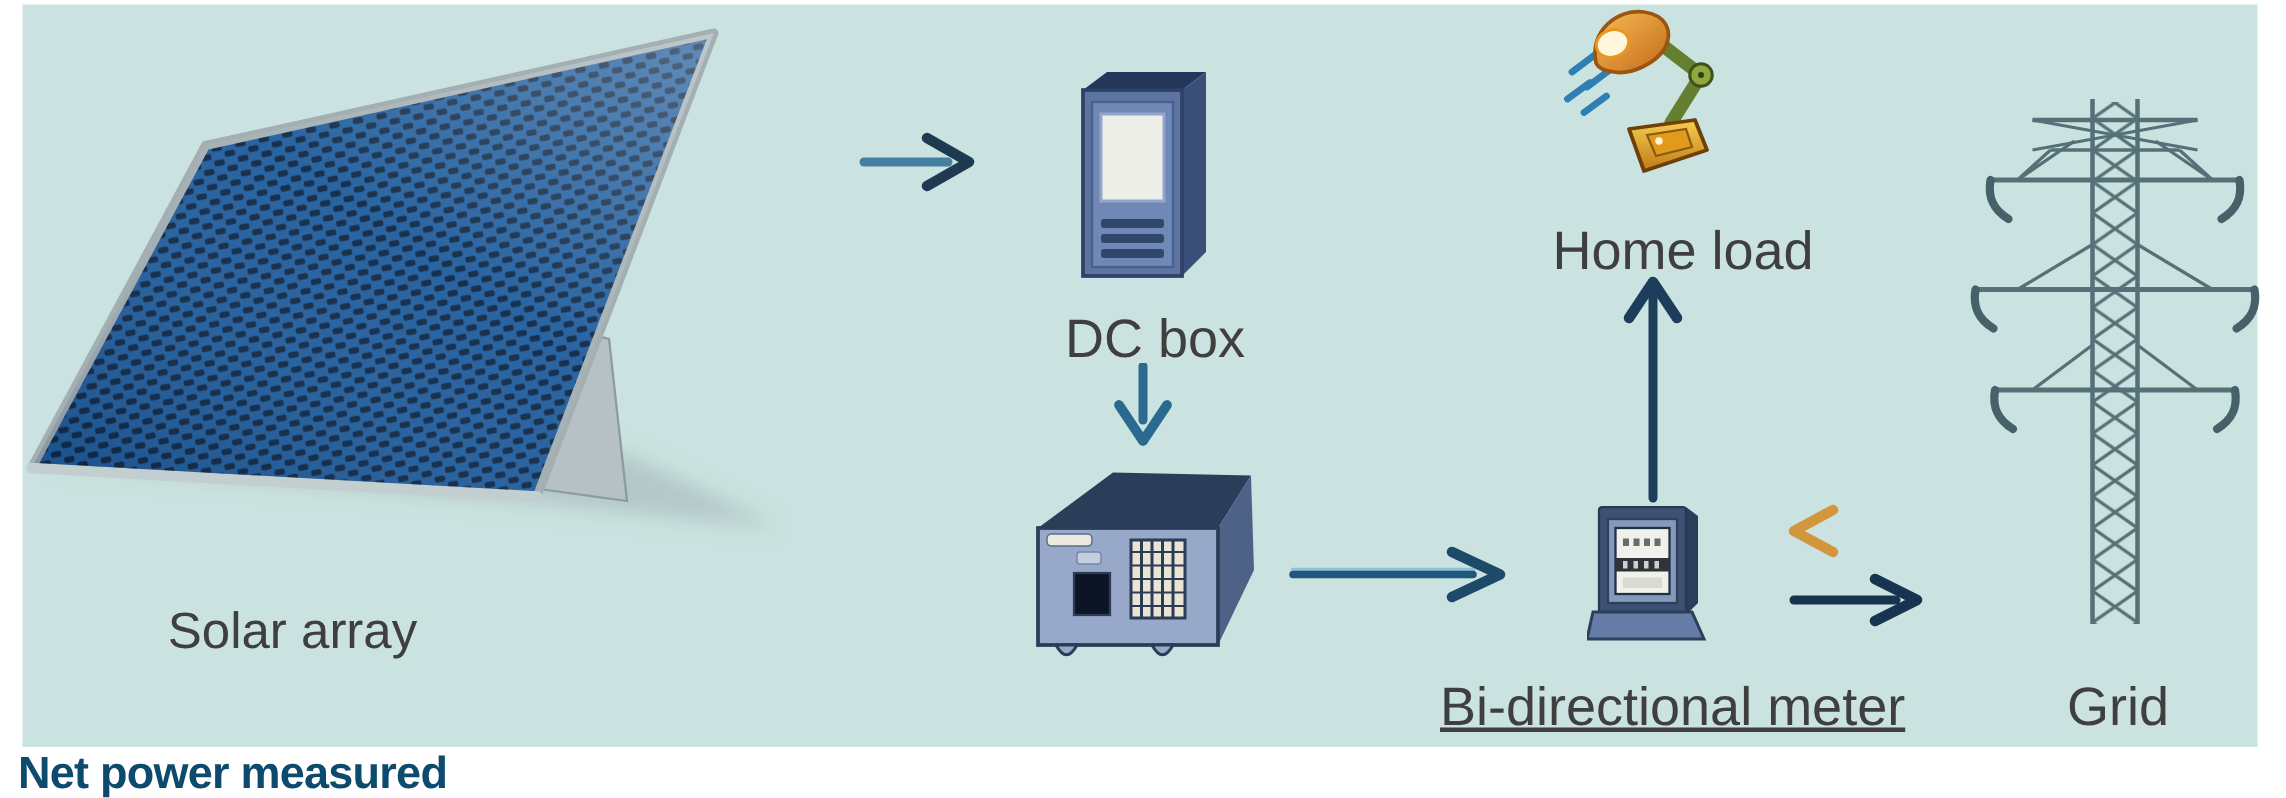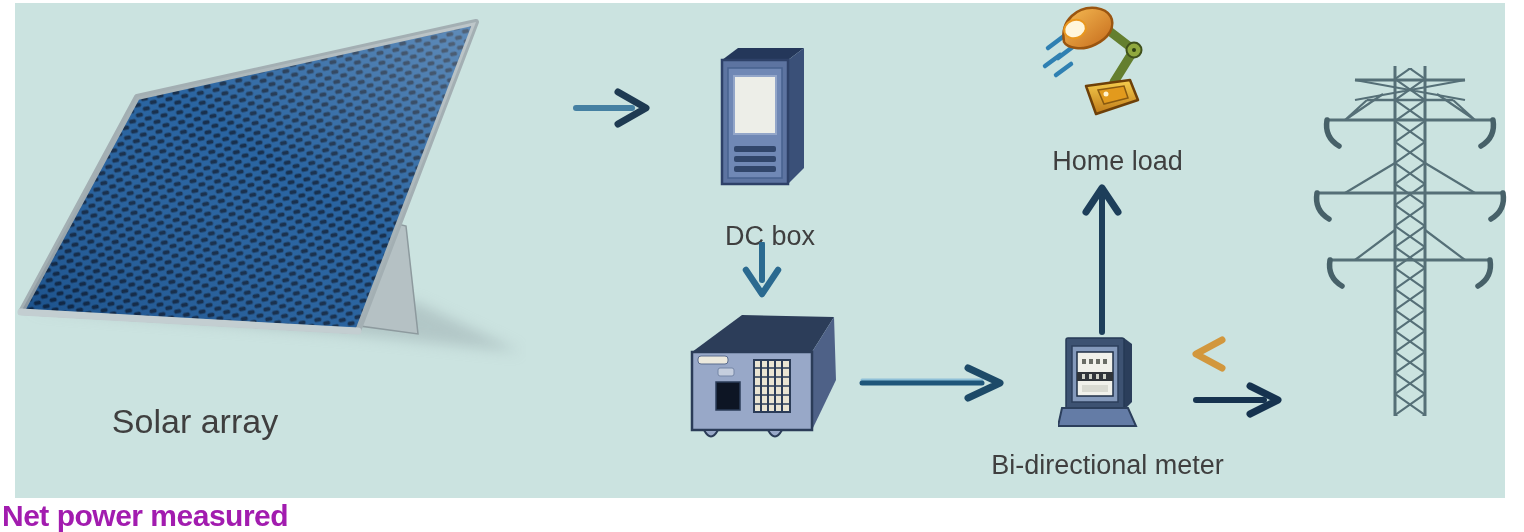--- a/index.html
+++ b/index.html
@@ -3,25 +3,25 @@
 <meta charset="utf-8">
 <style>
   html,body{margin:0;padding:0;background:#ffffff;}
   .canvas{
     position:relative;width:1524px;height:532px;background:#ffffff;
     font-family:"Liberation Sans",sans-serif;overflow:hidden;
   }
   .board{position:absolute;left:15px;top:3px;width:1490px;height:495px;background:#cbe3e0;}
   .abs{position:absolute;}
   .label{
-    position:absolute;color:#3f3f3f;font-size:27px;line-height:1.1;
+    position:absolute;color:#3f3f3f;font-size:36px;line-height:1.1;
     text-align:center;white-space:nowrap;
   }
   .caption{
-    position:absolute;left:2px;top:499px;color:#a21caf;font-size:30px;
+    position:absolute;left:12px;top:499px;color:#0c4a6e;font-size:30px;
     font-weight:bold;white-space:nowrap;letter-spacing:-0.5px;
   }
 </style>
 </head>
 <body>
 
 <div class="canvas">
 
   <div class="board"></div>
 
@@ -57,21 +57,21 @@
   <svg class="abs" style="left:714px;top:42px;" width="100" height="150" viewBox="0 0 100 150">
     <polygon points="8,18 24,6 90,6 74,18" fill="#24375a"></polygon>
     <polygon points="74,18 90,6 90,126 74,142" fill="#3a5078"></polygon>
     <rect x="8" y="18" width="66" height="124" fill="#5d74a1" stroke="#2e4168" stroke-width="2.5"></rect>
     <rect x="14" y="26" width="54" height="110" fill="#7088b5" stroke="#47618f" stroke-width="1.5"></rect>
     <rect x="20" y="34" width="42" height="58" fill="#edeee8" stroke="#93a6c9" stroke-width="2"></rect>
     <rect x="20" y="104" width="42" height="6" rx="2" fill="#31466b"></rect>
     <rect x="20" y="114" width="42" height="6" rx="2" fill="#31466b"></rect>
     <rect x="20" y="124" width="42" height="6" rx="2" fill="#31466b"></rect>
   </svg>
-  <div class="label" style="left:700px;top:222px;width:140px;">DC box</div>
+  <div class="label" style="left:700px;top:206px;width:140px;">DC box</div>
 
   <svg class="abs" style="left:740px;top:242px;" width="44" height="62" viewBox="0 0 44 62">
     <line x1="22" y1="2" x2="22" y2="38" stroke="#2b6a90" stroke-width="6" stroke-linecap="round"></line>
     <polyline points="6,28 22,52 38,28" fill="none" stroke="#2b6a90" stroke-width="6.5" stroke-linecap="round" stroke-linejoin="round"></polyline>
   </svg>
 
   <svg class="abs" style="left:684px;top:308px;" width="160" height="140" viewBox="0 0 160 140">
     <polygon points="8,44 58,7 150,9 128,44" fill="#2c3d59"></polygon>
     <polygon points="128,44 150,9 152,72 128,122" fill="#4e6187"></polygon>
     <rect x="8" y="44" width="120" height="78" fill="#98a8c8" stroke="#2b3c58" stroke-width="2.5"></rect>
@@ -101,21 +101,21 @@
     <rect x="38" y="25" width="4" height="5" fill="#6a6d66"></rect>
       <rect x="45" y="25" width="4" height="5" fill="#6a6d66"></rect>
     <rect x="19" y="38" width="36" height="9" fill="#30343a"></rect>
     <rect x="24" y="40" width="3" height="5" fill="#cfd2c9"></rect>
       <rect x="31" y="40" width="3" height="5" fill="#cfd2c9"></rect>
     <rect x="38" y="40" width="3" height="5" fill="#cfd2c9"></rect>
       <rect x="45" y="40" width="3" height="5" fill="#cfd2c9"></rect>
     <rect x="24" y="51" width="26" height="7" fill="#d9dad2"></rect>
     <polygon points="4,74 70,74 78,92 0,92" fill="#647ca6" stroke="#2c3f5c" stroke-width="2"></polygon>
   </svg>
-  <div class="label" style="left:960px;top:451px;width:295px;">Bi-directional meter</div>
+  <div class="label" style="left:960px;top:451px;width:295px;text-decoration:underline;">Bi-directional meter</div>
 
   <svg class="abs" style="left:1082px;top:184px;" width="40" height="152" viewBox="0 0 40 152">
     <line x1="20" y1="148" x2="20" y2="10" stroke="#1d3e5a" stroke-width="6" stroke-linecap="round"></line>
     <polyline points="4,28 20,4 36,28" fill="none" stroke="#1d3e5a" stroke-width="7" stroke-linecap="round" stroke-linejoin="round"></polyline>
   </svg>
 
   <svg class="abs" style="left:1038px;top:0px;" width="155" height="122" viewBox="0 0 155 122">
     <defs>
       <linearGradient id="lampGrad" x1="0" y1="0" x2="1" y2="1">
         <stop offset="0" stop-color="#f7bd55"></stop>
@@ -182,16 +182,17 @@
       <g stroke="#3c565f" stroke-width="5.5" stroke-linecap="round">
         <path d="M22,62 C20,74 24,82 34,88"></path>
           <path d="M188,62 C190,74 186,82 176,88"></path>
         <path d="M12,135 C10,147 14,155 24,161"></path>
           <path d="M198,135 C200,147 196,155 186,161"></path>
         <path d="M25,202 C23,214 27,222 37,228"></path>
           <path d="M185,202 C187,214 183,222 173,228"></path>
       </g>
     </g>
   </svg>
+  <div class="label" style="left:1362px;top:451px;width:100px;">Grid</div>
 
   <div class="caption">Net power measured</div>
 
 </div>
 
 </body></html>

